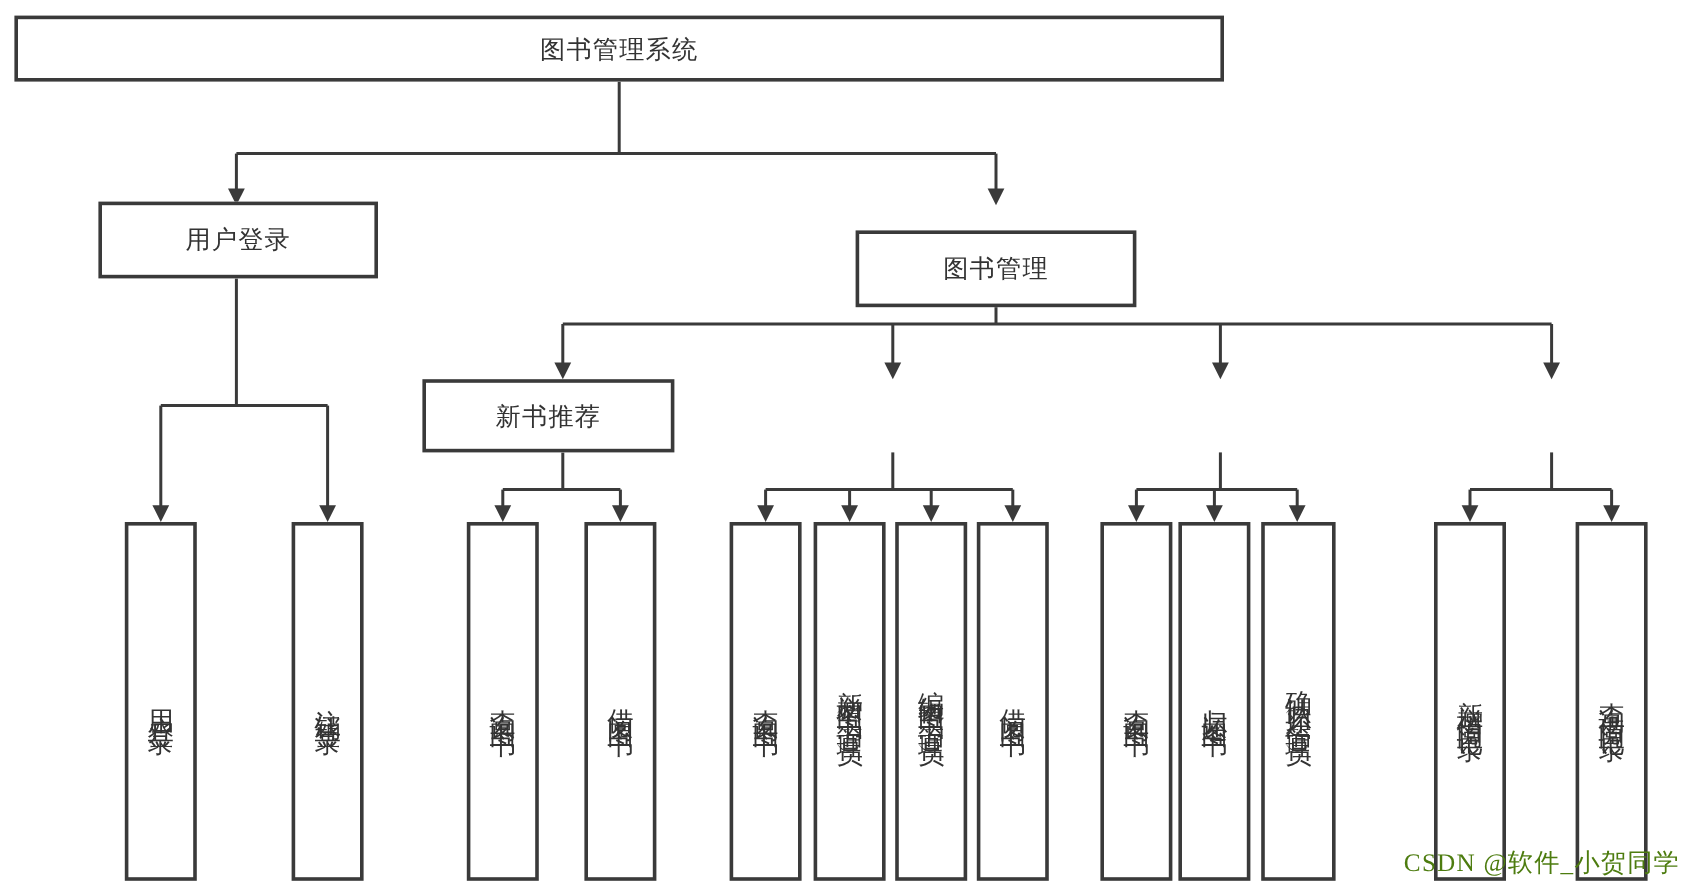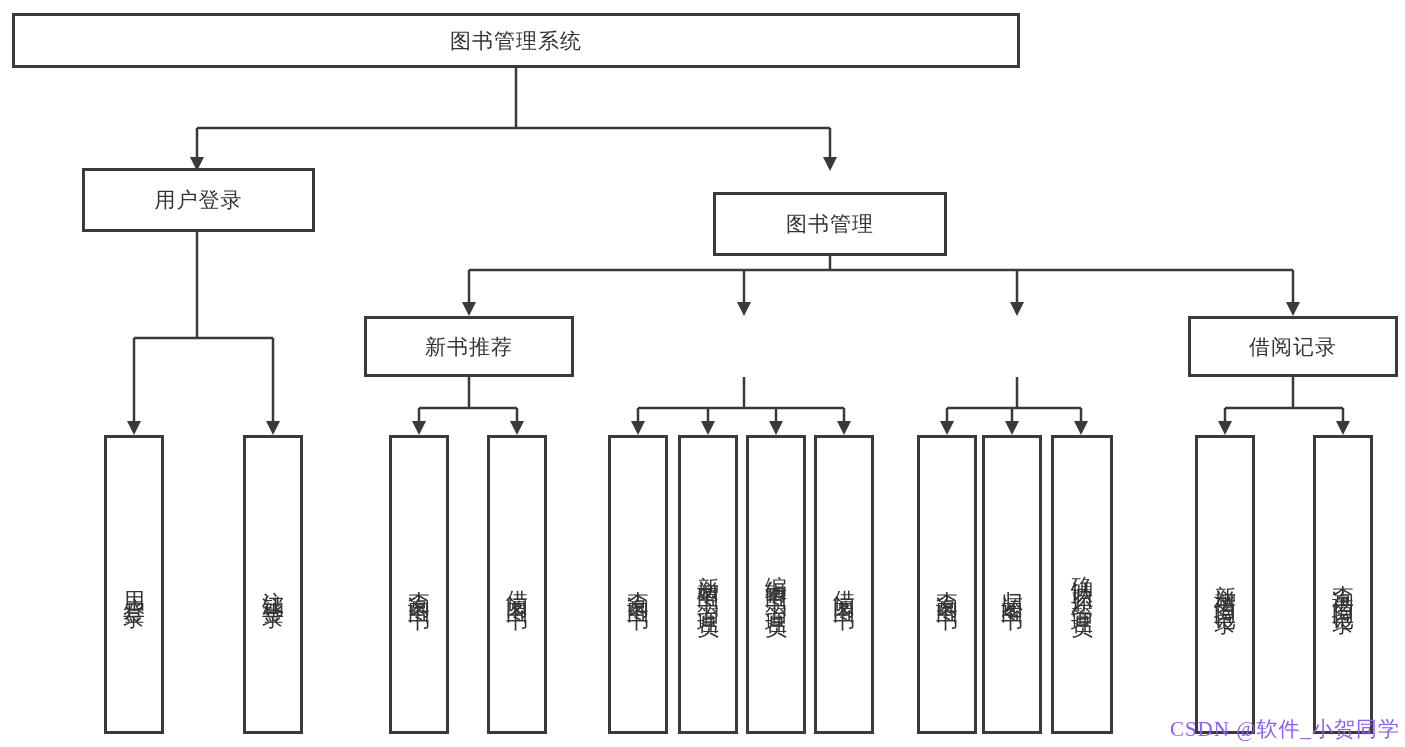--- a/index.html
+++ b/index.html
@@ -35,23 +35,23 @@
     writing-mode: vertical-rl;
     text-orientation: mixed;
     font-size: 22px;
     letter-spacing: 6px;
     line-height: 1;
     color: #333333;
   }
   #watermark {
     position: absolute;
     right: 5px;
-    bottom: 4px;
+    bottom: 14px;
     font-size: 21px;
-    color: #8b5cf6;
+    color: #4d7c0f;
     z-index: 3;
     letter-spacing: 1px;
     white-space: nowrap;
     margin-left: 37px;
   }
 </style>
 </head>
 <body>
 
 <div id="stage">
@@ -120,22 +120,21 @@
       <polygon points="1218,421 1232,421 1225,435"></polygon>
       <polygon points="1336,421 1350,421 1343,435"></polygon>
     </g>
   </svg>
 
   <div class="box hlabel" style="left:12px; top:13px; width:1008px; height:55px;">图书管理系统</div>
 
   <div class="box hlabel" style="left:82px; top:168px; width:233px; height:64px;">用户登录</div>
   <div class="box hlabel" style="left:713px; top:168px; width:234px; height:64px;margin-top:24px;">图书管理</div>
 
-  <div class="box hlabel" style="left:364px; top:316px; width:210px; height:61px;">新书推荐</div>
-  <div class="box hlabel" style="left:1188px; top:316px; width:210px; height:61px;">借阅记录</div>
+  <div class="box hlabel" style="left:352px; top:316px; width:210px; height:61px;">新书推荐</div>
 
   <div class="box vbox" style="left:104px; top:435px; width:60px; height:299px;">
     <span class="vtext">用户登录</span>
   </div>
   <div class="box vbox" style="left:243px; top:435px; width:60px; height:299px;">
     <span class="vtext">注销登录</span>
   </div>
 
   <div class="box vbox" style="left:389px; top:435px; width:60px; height:299px;">
     <span class="vtext">查询图书</span>

